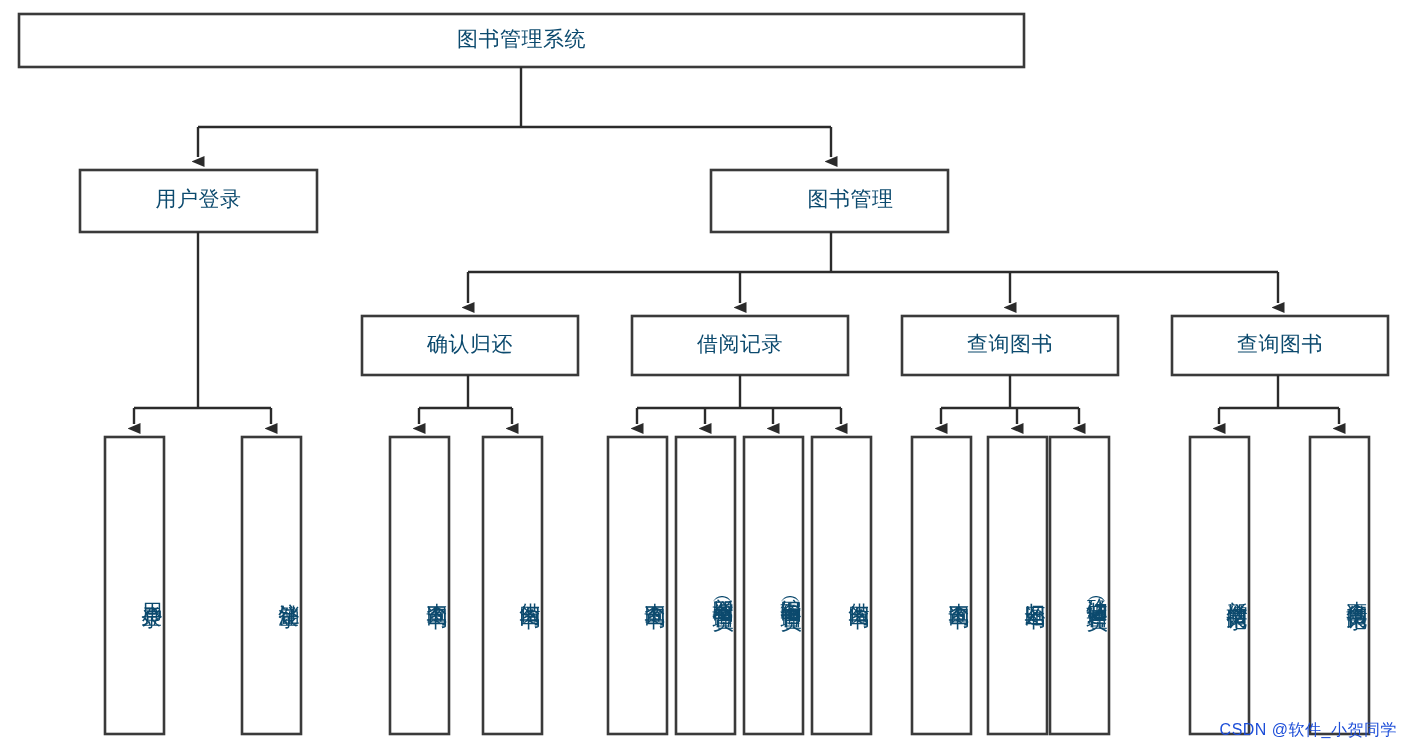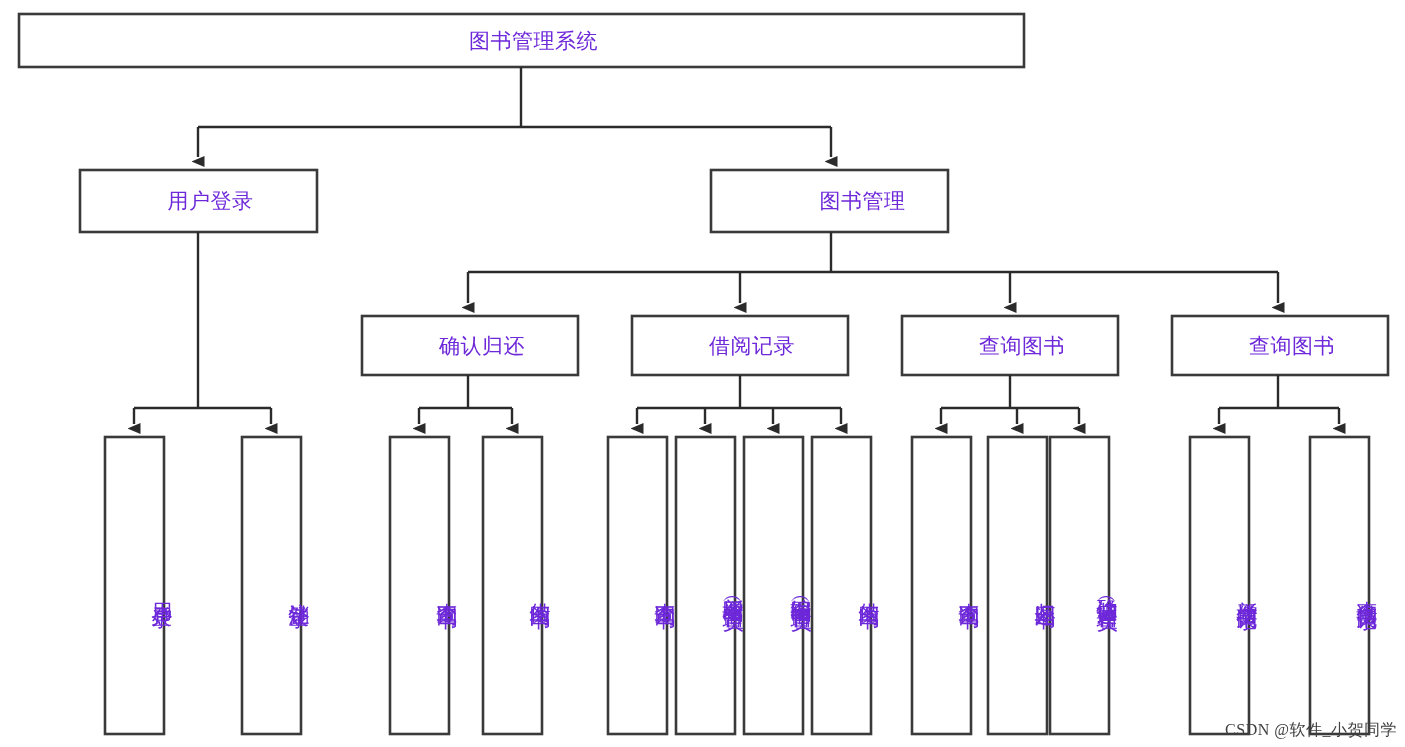--- a/index.html
+++ b/index.html
@@ -38,25 +38,24 @@
     stroke-linecap: butt;
   }
   .arrow-head {
     fill: #2b2b2b;
   }
   .node-label {
     position: absolute;
     display: flex;
     align-items: center;
     justify-content: center;
-    color: #6d28d9;
-    font-family: Liberation Sans, sans-serif;
+    color: #0c4a6e;
+    font-family: Liberation Mono, monospace;
     pointer-events: none;
     box-sizing: border-box;
-    margin-left: 12px;
   }
   .node-label.horizontal {
     font-size: 21px;
     letter-spacing: 0.5px;
     line-height: 1.1;
   }
   .node-label.vertical {
     writing-mode: vertical-rl;
     text-orientation: upright;
     font-size: 21px;
@@ -64,22 +63,22 @@
     align-items: flex-start;
     justify-content: center;
     padding-top: 8px;
     white-space: nowrap;
   }
   .watermark {
     position: absolute;
     right: 8px;
     bottom: 6px;
     font-size: 16px;
-    color: #404040;
-    font-family: Liberation Serif, serif;
+    color: #1d4ed8;
+    font-family: Liberation Sans, sans-serif;
     letter-spacing: 0.5px;
     white-space: nowrap;
   }
 </style>
 </head>
 <body>
 
 <div id="diagram-root">
 
   <svg class="canvas" viewBox="0 0 1405 747">

